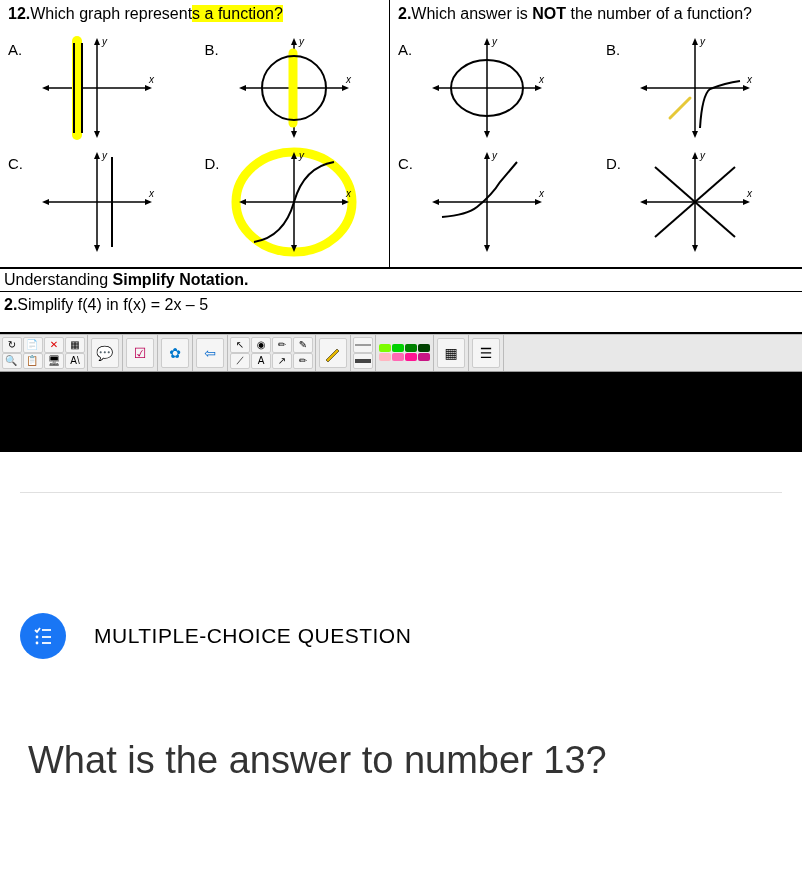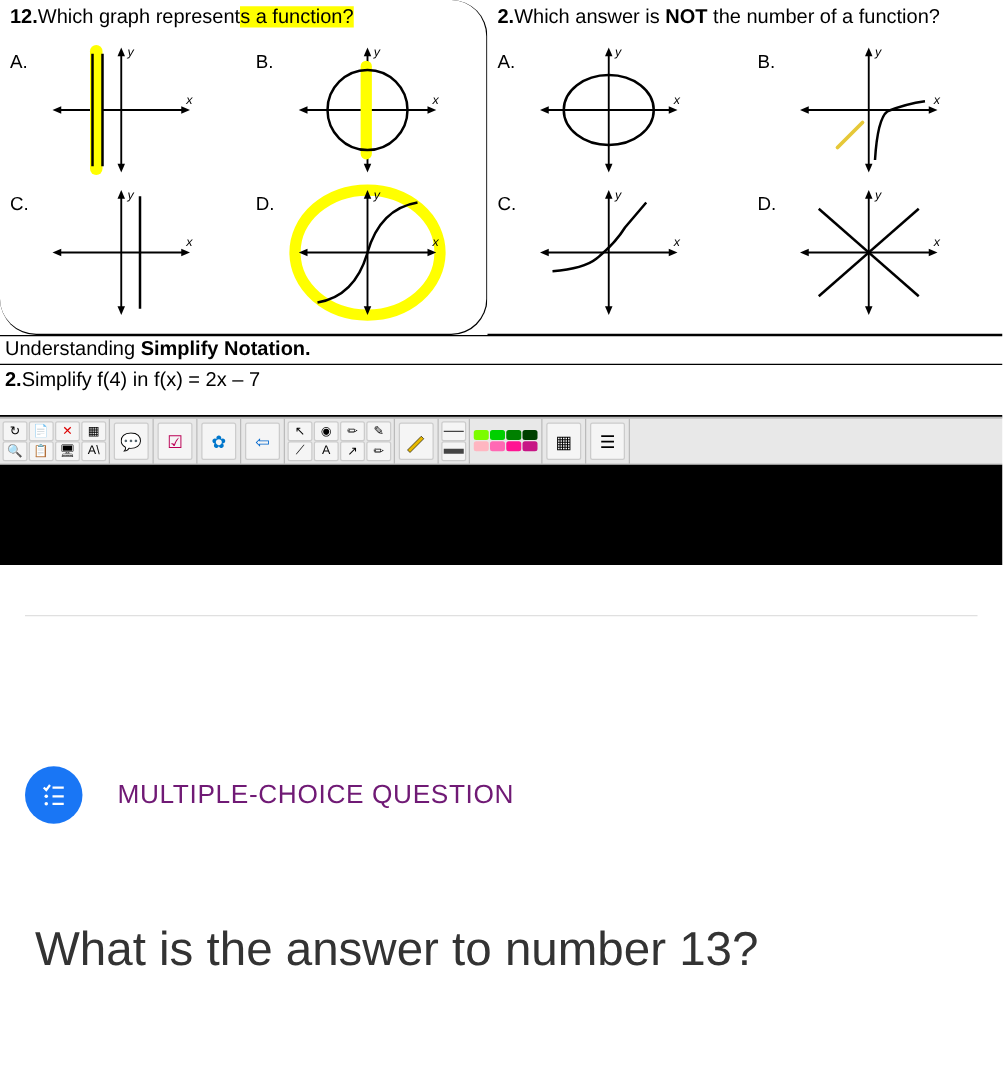--- a/index.html
+++ b/index.html
@@ -1,21 +1,21 @@
 <!DOCTYPE html>
 <html><head>
 <meta charset="utf-8">
 <style>
   * { box-sizing: border-box; margin: 0; padding: 0; }
   body { font-family: Arial, Helvetica, sans-serif; width: 802px; background: #fff; }
   
   .worksheet { background: #fff; border-bottom: 1px solid #000; }
   .problems-row { display: flex; }
   .problem-cell { border: 1px solid #000; padding: 4px 8px 10px 8px; }
-  .problem-12 { width: 390px; border-left: none; border-top: none; border-radius: 29px; }
+  .problem-12 { width: 390px; border-left: none; border-top: none; }
   .problem-13 { flex: 1; border-left: none; border-right: none; border-top: none; }
   .problem-header { font-size: 16px; font-weight: normal; line-height: 1.3; }
   .problem-header b { font-weight: bold; }
   .highlight { background: #ffff00; }
   
   .graph-grid { display: grid; grid-template-columns: 1fr 1fr; gap: 4px 20px; margin-top: 8px; }
   .graph-item { display: flex; align-items: flex-start; }
   .graph-label { font-size: 15px; width: 24px; padding-top: 8px; }
   .graph-svg { width: 130px; height: 110px; }
   
@@ -30,21 +30,21 @@
   .tool-single { display: flex; align-items: center; padding: 2px 3px; border-right: 1px solid #bbb; }
   .color-swatches { display: grid; grid-template-columns: repeat(4, 12px); grid-auto-rows: 8px; gap: 1px; padding: 3px; border-right: 1px solid #bbb; align-content: center; }
   .sw { width: 12px; height: 8px; border-radius: 2px; }
   
   .black-bar { background: #000; height: 80px; width: 100%; }
   
   .quiz-section { padding: 40px 20px 20px 20px; }
   .quiz-divider { border-top: 1px solid #e0e0e0; margin-bottom: 120px; }
   .quiz-header-row { display: flex; align-items: center; gap: 28px; margin-bottom: 80px; }
   .list-badge { width: 46px; height: 46px; border-radius: 50%; background: #1976f5; display: flex; align-items: center; justify-content: center; cursor: pointer; }
-  .quiz-type { color: #701a75; font-size: 21px; letter-spacing: 0.5px; font-weight: 300; }
+  .quiz-type { color: #000000; font-size: 21px; letter-spacing: 0.5px; font-weight: 300; }
   .quiz-question { font-size: 38px; font-weight: 300; color: #333; padding-left: 8px; }
 </style>
 </head>
 <body>
 
 <div class="worksheet">
   <div class="problems-row">
 
     <div class="problem-cell problem-12">
       <div class="problem-header">
@@ -177,21 +177,21 @@
             <line x1="25" y1="20" x2="105" y2="90" stroke="#000" stroke-width="2"></line>
           </svg>
         </div>
       </div>
     </div>
   </div>
   <div class="section-header">
     <span>Understanding </span><b>Simplify Notation.</b>
   </div>
   <div class="problem-14">
-    <b>2.</b><span>Simplify f(4) in f(x) = 2x – 7</span>
+    <b>2.</b><span>Simplify f(4) in f(x) = 2x – 5</span>
   </div>
 </div>
 
 <div class="toolbar">
   <div class="tool-group">
     <div class="tool-row">
       <div class="tool-btn">↻</div>
       <div class="tool-btn">📄</div>
       <div class="tool-btn" style="color:#d00">✕</div>
       <div class="tool-btn">▦</div>

